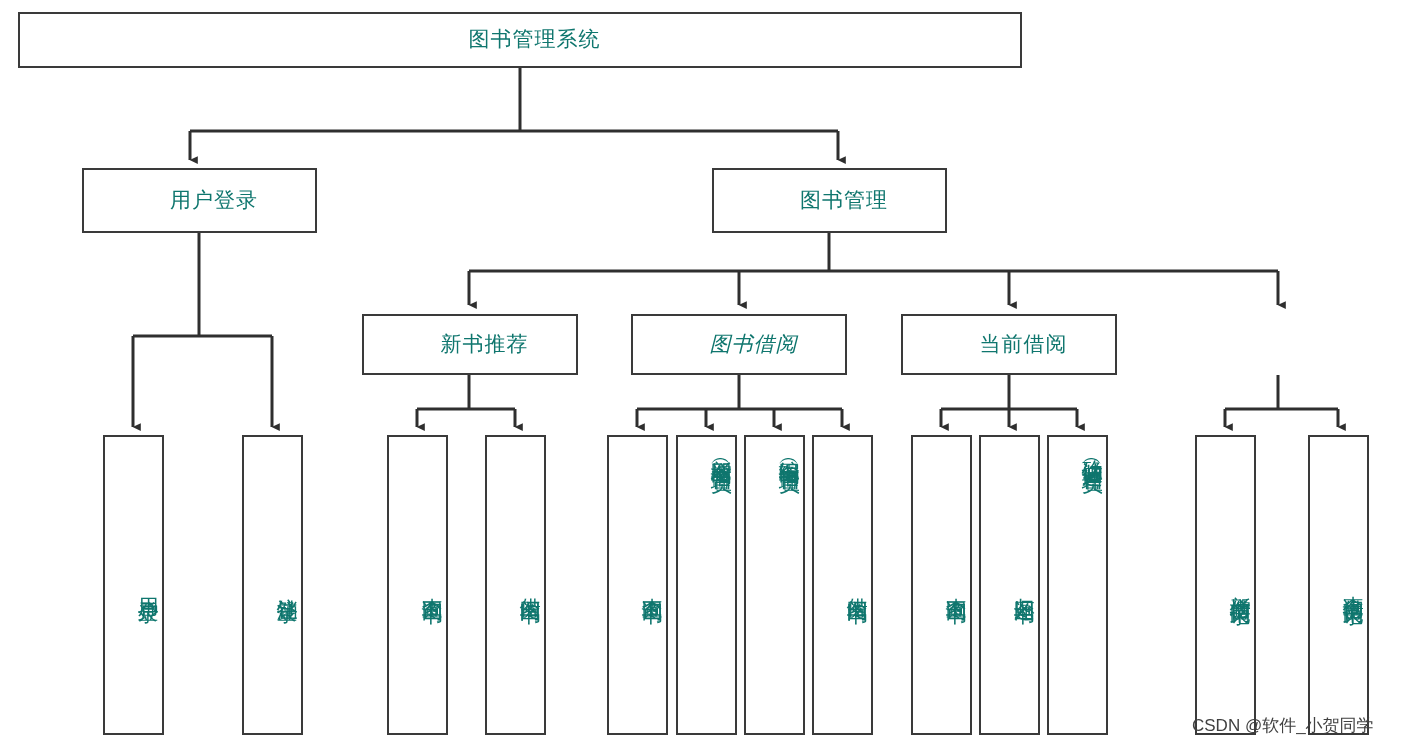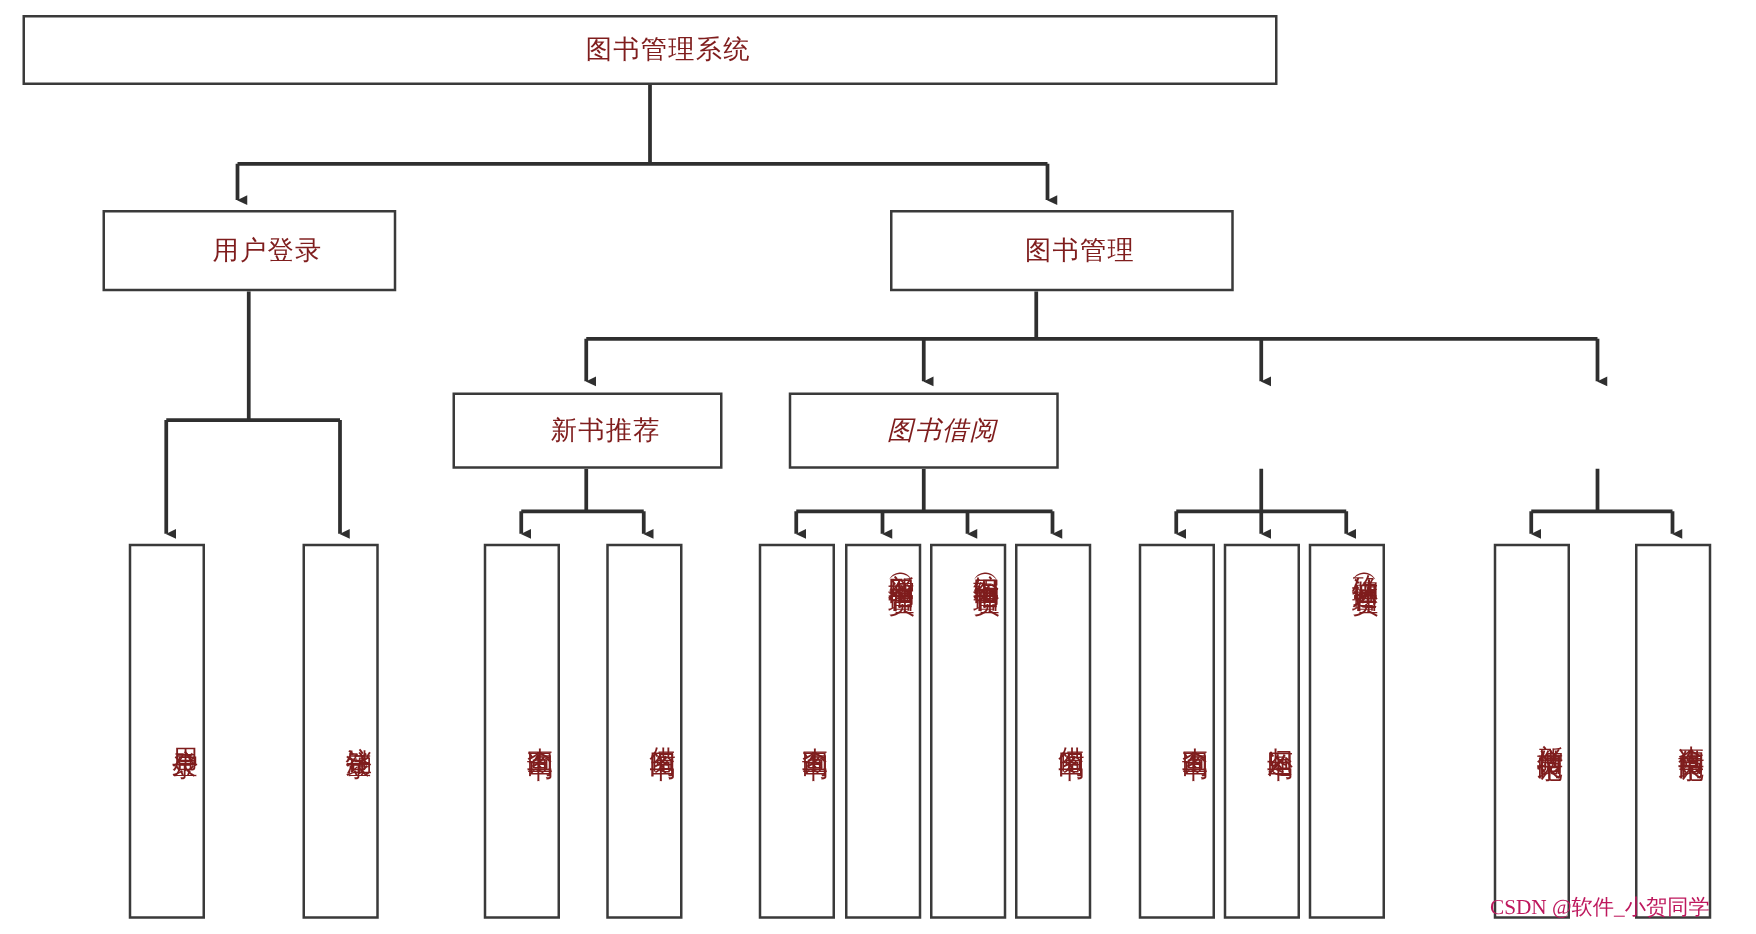--- a/index.html
+++ b/index.html
@@ -23,21 +23,21 @@
     height: 747px;
   }
   .node-box {
     position: absolute;
     box-sizing: border-box;
     border: 2px solid #3a3a3a;
     background: #ffffff;
     display: flex;
     align-items: center;
     justify-content: center;
-    color: #7f1d1d;
+    color: #0f766e;
     padding-left: 29px;
   }
   .node-box.horiz {
     font-size: 21px;
     line-height: 1.2;
     letter-spacing: 1px;
   }
   .node-box.vert {
     writing-mode: vertical-rl;
     text-orientation: upright;
@@ -50,23 +50,23 @@
     justify-content: flex-start;
   }
   .node-box.vert.centered {
     justify-content: center;
   }
   .watermark {
     position: absolute;
     left: 1192px;
     top: 714px;
     font-size: 17px;
-    color: #be185d;
+    color: #404040;
     white-space: nowrap;
-    font-family: Liberation Serif, serif;
+    font-family: Liberation Sans, sans-serif;
   }
 </style>
 </head>
 <body>
 
 <div id="canvas">
 
   <svg id="tree" viewBox="0 0 1405 747" xmlns="http://www.w3.org/2000/svg">
     <defs>
       <marker id="arrowhead" markerWidth="9" markerHeight="9" refX="4.2" refY="8.2" orient="auto" markerUnits="userSpaceOnUse">
@@ -117,29 +117,32 @@
     </g>
   </svg>
 
   <div class="node-box horiz" style="left:18px; top:12px; width:1004px; height:56px;">
     <span>图书管理系统</span>
   </div>
 
   <div class="node-box horiz" style="left:82px; top:168px; width:235px; height:65px;">
     <span>用户登录</span>
   </div>
-  <div class="node-box horiz" style="left:712px; top:168px; width:275px; height:65px;">
+  <div class="node-box horiz" style="left:712px; top:168px; width:235px; height:65px;">
     <span>图书管理</span>
   </div>
 
   <div class="node-box horiz" style="left:362px; top:314px; width:216px; height:61px;align-items:center;">
     <span>新书推荐</span>
   </div>
   <div class="node-box horiz" style="left:631px; top:314px; width:216px; height:61px;font-style:italic;">
     <span>图书借阅</span>
+  </div>
+  <div class="node-box horiz" style="left:901px; top:314px; width:216px; height:61px;">
+    <span>当前借阅</span>
   </div>
 
   <div class="node-box vert centered" style="left:103px; top:435px; width:61px; height:300px;">
     <span>用户登录</span>
   </div>
   <div class="node-box vert centered" style="left:242px; top:435px; width:61px; height:300px;">
     <span>注销登录</span>
   </div>
 
   <div class="node-box vert centered" style="left:387px; top:435px; width:61px; height:300px;">

